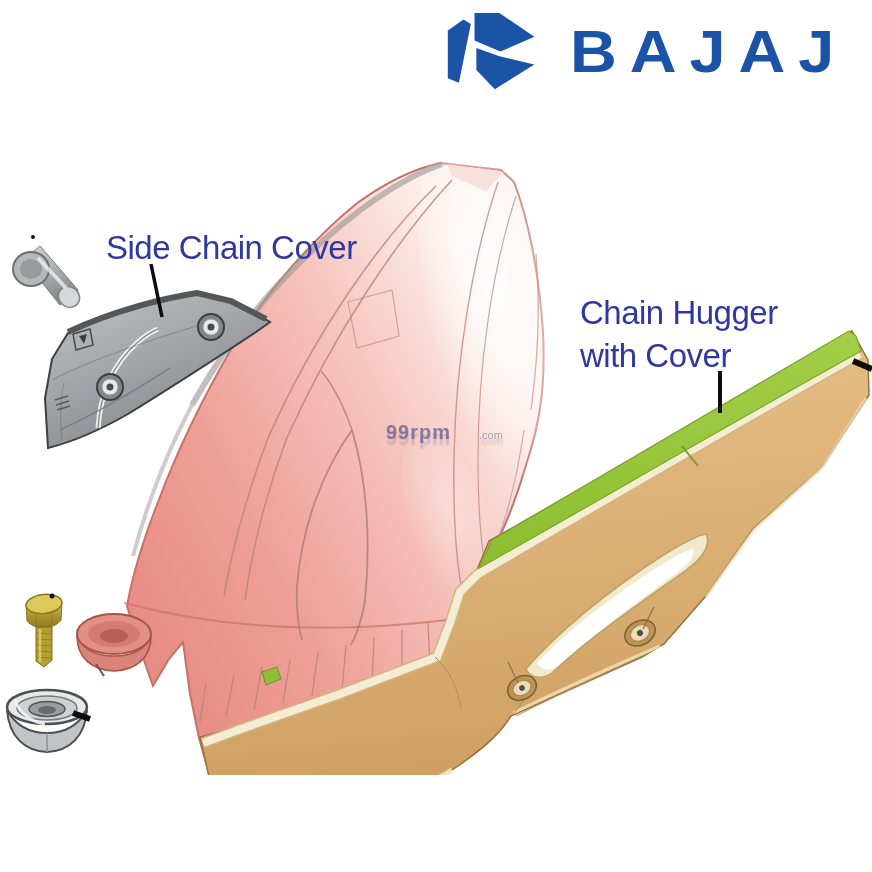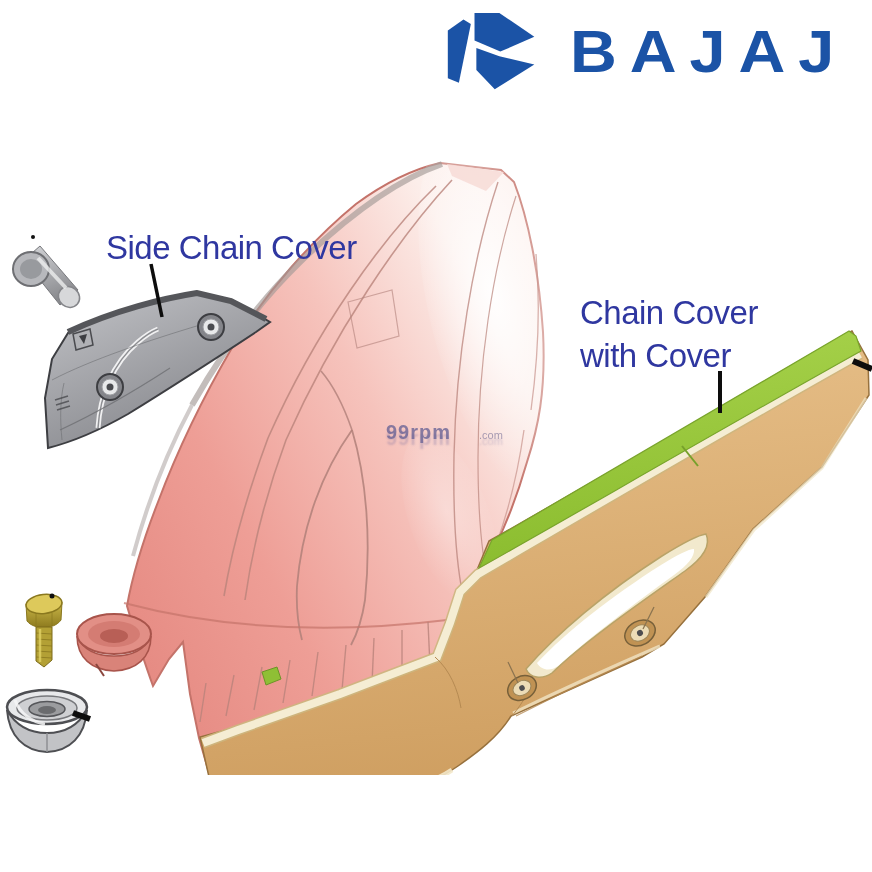--- a/index.html
+++ b/index.html
@@ -260,21 +260,21 @@
         <path d="M 31,3 L 58,3 L 96,29 L 59,45 L 31,33 Z"></path>
         <path d="M 33,41 L 58,50 L 96,59 L 53,86 L 33,65 Z"></path>
       </g>
     </svg>
     <span class="word">BAJAJ</span>
   </div>
 
   <div class="label label-side">Side Chain Cover</div>
 
   <div class="label label-chain">
-    <div>Chain Cover</div>
+    <div>Chain Hugger</div>
     <div>with Cover</div>
   </div>
 
   <div class="watermark">
     <span class="wm-name">99rpm</span><span class="wm-tld">.com</span>
   </div>
 
 </div>
 
 </body></html>

